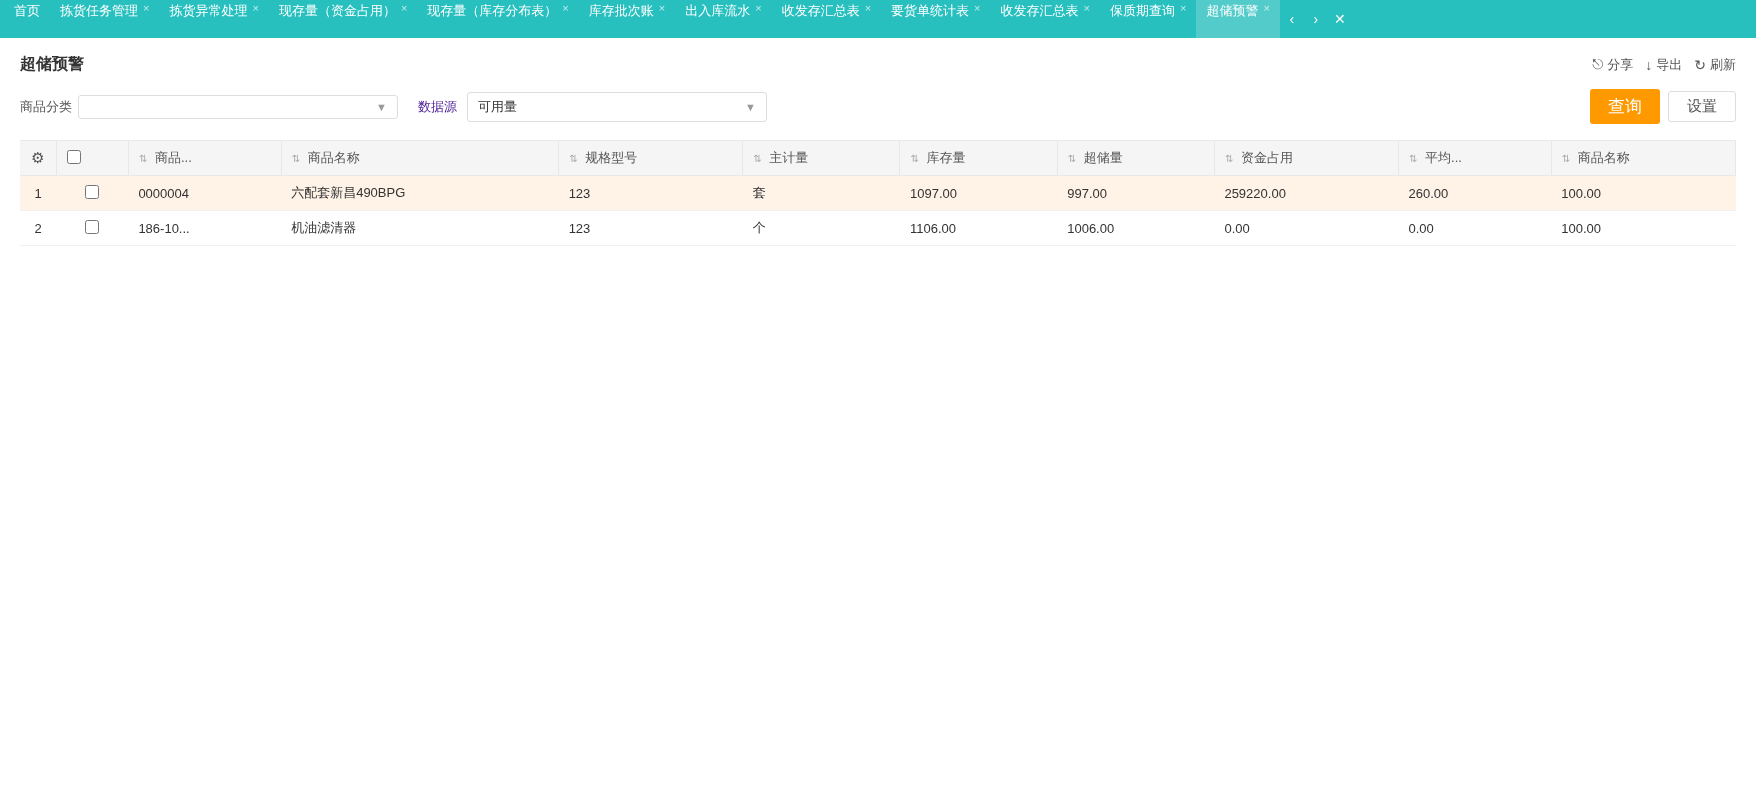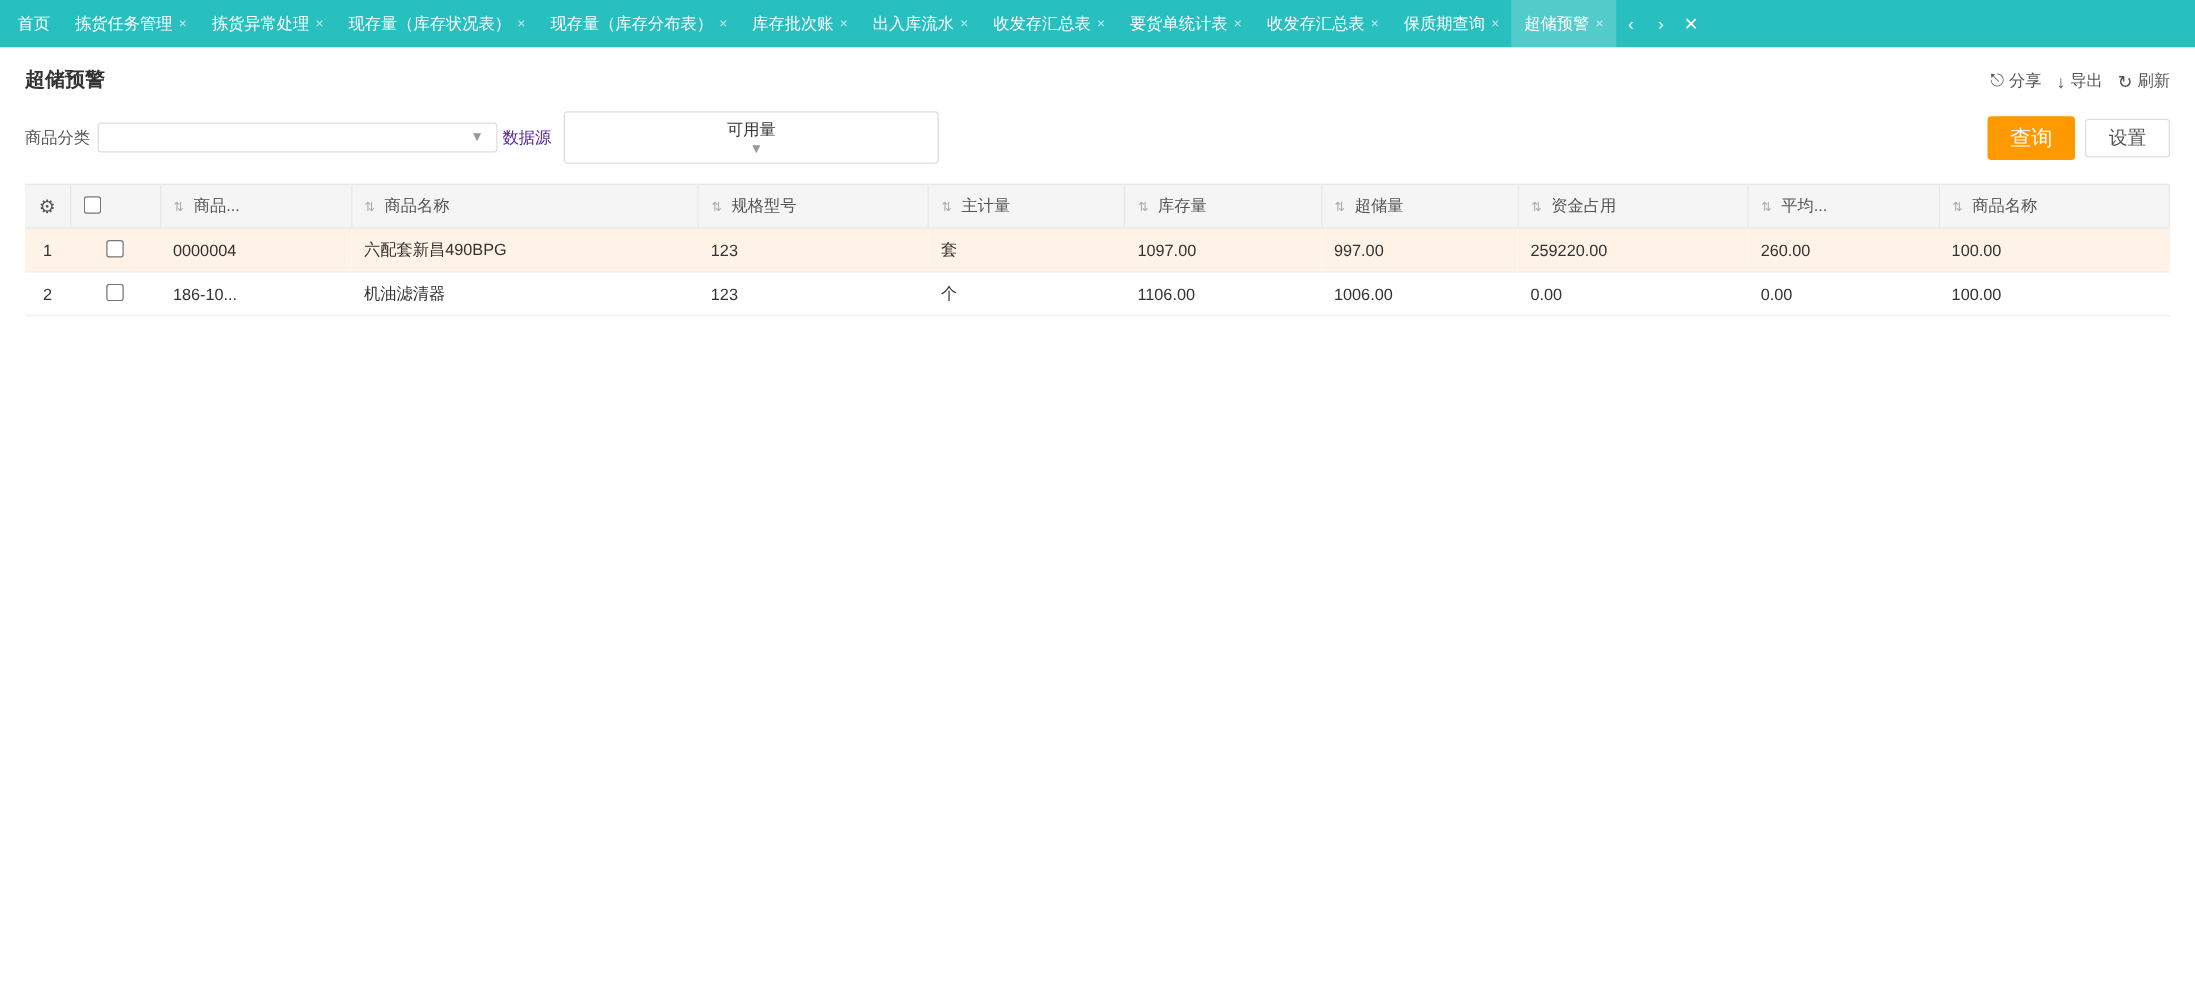--- a/index.html
+++ b/index.html
@@ -9,21 +9,21 @@
     .topbar {
       display: flex;
       align-items: center;
       background: #28bfbf;
       height: 38px;
       padding: 0 4px;
       overflow: hidden;
     }
     .topbar-item {
       display: flex;
-      align-items: center;
+      align-items: flex-start;
       color: #fff;
       padding: 2px 10px;
       height: 38px;
       white-space: nowrap;
       cursor: pointer;
       font-size: 13px;
       flex-shrink: 0;
     }
     .topbar-item.active { background: rgba(255,255,255,0.2); }
     .topbar-item .close-btn {
@@ -75,21 +75,21 @@
       color: #555;
       cursor: pointer;
       font-size: 13px;
     }
     .header-action-btn .icon { font-size: 14px; }
 
     
     .filter-area {
       display: flex;
       align-items: center;
-      gap: 4px;
+      gap: 20px;
       margin-bottom: 16px;
       flex-wrap: wrap;
     }
     .filter-item {
       display: flex;
       align-items: center;
       gap: 6px;
     }
     .filter-label {
       color: #555;
@@ -104,21 +104,20 @@
       padding: 5px 10px;
       background: #fff;
       cursor: pointer;
       width: 320px;
       justify-content: space-between;
       font-size: 13px;
       color: #333;
     }
     .filter-select-datasource {
       width: 300px;
-      flex-direction: column;
     }
     .filter-select .arrow { color: #999; font-size: 11px; margin-left: 8px; }
     .filter-select .selected-val { color: #333; }
     .filter-actions {
       display: flex;
       align-items: center;
       gap: 8px;
       margin-left: auto;
     }
     .btn-query {
@@ -199,21 +198,21 @@
   </div>
   <div class="topbar-item">
     <span>拣货任务管理</span>
     <span class="close-btn">×</span>
   </div>
   <div class="topbar-item">
     <span>拣货异常处理</span>
     <span class="close-btn">×</span>
   </div>
   <div class="topbar-item">
-    <span>现存量（库存状况表）</span>
+    <span>现存量（资金占用）</span>
     <span class="close-btn">×</span>
   </div>
   <div class="topbar-item">
     <span>现存量（库存分布表）</span>
     <span class="close-btn">×</span>
   </div>
   <div class="topbar-item">
     <span>库存批次账</span>
     <span class="close-btn">×</span>
   </div>

